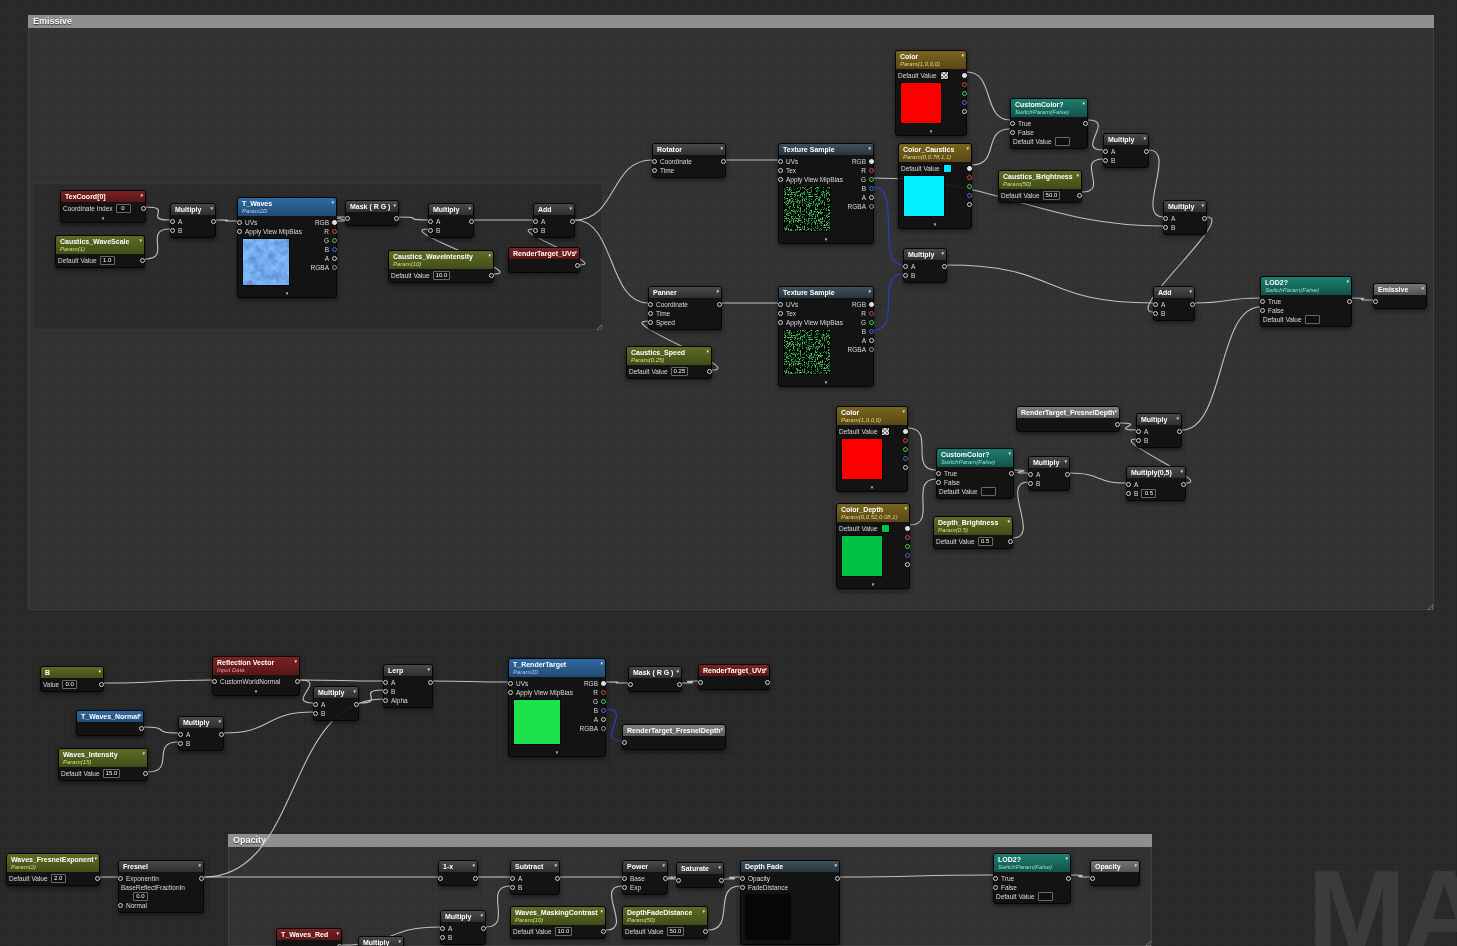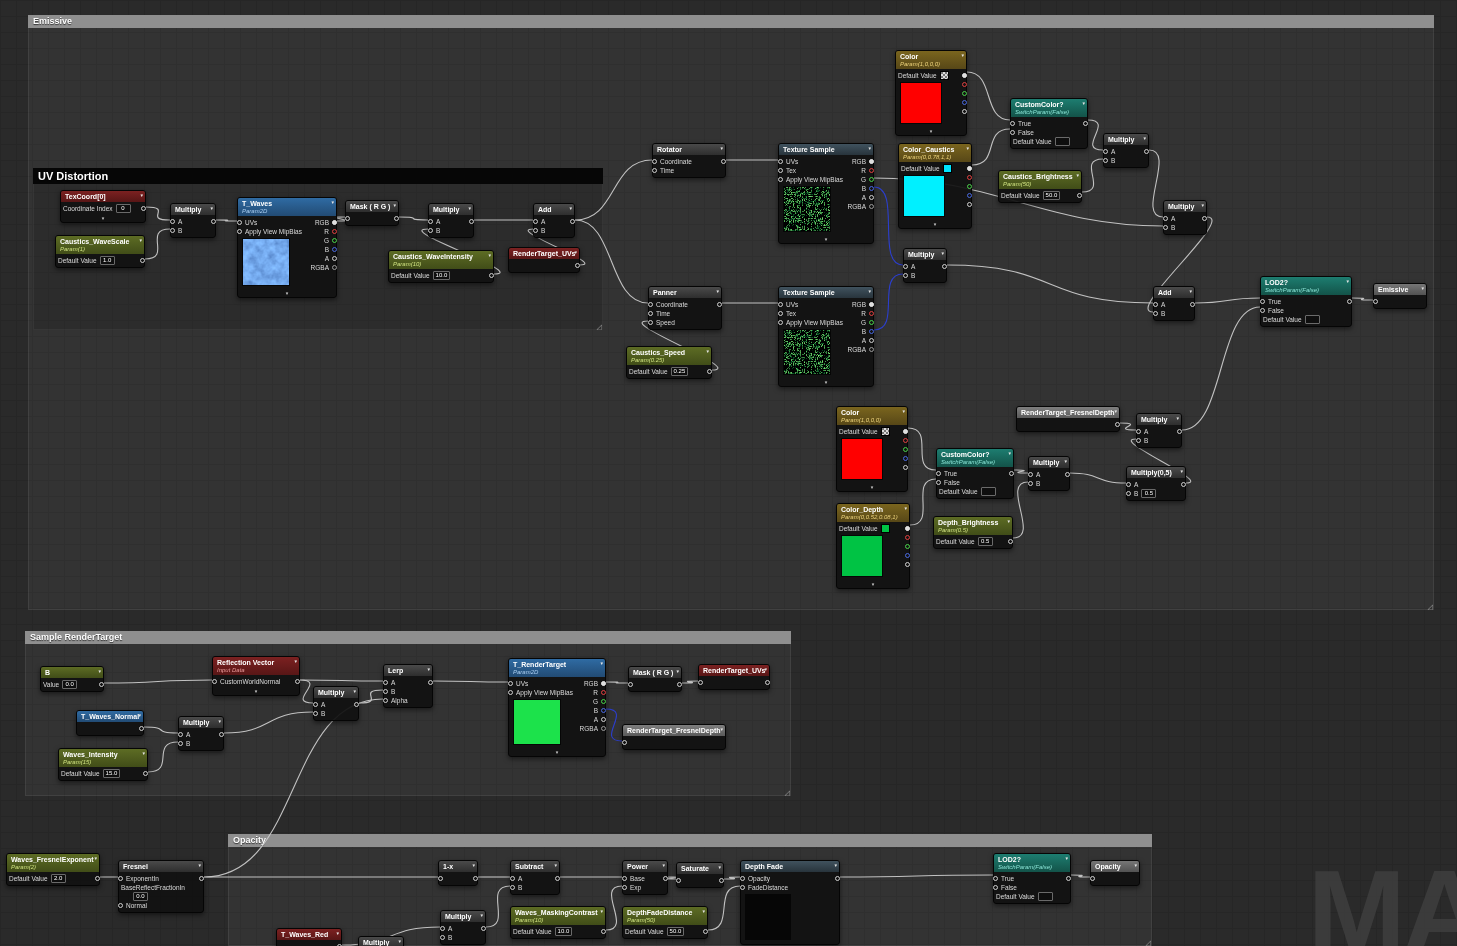--- a/index.html
+++ b/index.html
@@ -78,25 +78,20 @@
     </filter>
   </defs>
 </svg>
 
 <div id="canvas">
     <div class="comment" style="left: 28px; top: 27px; width: 1406px; height: 583px;">
       <div class="comment-header" style="top: -13px; height: 13px; line-height: 13px; font-size: 9px;">Emissive</div>
       <div class="handle">◿</div>
     </div>
     <div class="comment dark" style="left: 33px; top: 183px; width: 570px; height: 147px;">
-      <div class="comment-header dark" style="top: -16px; height: 16px; line-height: 16px; font-size: 11px;">UV Distortion</div>
-      <div class="handle">◿</div>
-    </div>
-    <div class="comment" style="left: 25px; top: 643px; width: 766px; height: 153px;">
-      <div class="comment-header" style="top: -13px; height: 13px; line-height: 13px; font-size: 9px;">Sample RenderTarget</div>
       <div class="handle">◿</div>
     </div>
     <div class="comment" style="left: 228px; top: 846px; width: 924px; height: 100px;">
       <div class="comment-header" style="top: -13px; height: 13px; line-height: 13px; font-size: 9px;">Opacity</div>
       <div class="handle">◿</div>
     </div>
     <svg width="1457" height="946" viewBox="0 0 1457 946" class="wires">
       <path d="M 146 207 C 174 207, 142 220, 170 220" fill="none" stroke="#c9c9c9" stroke-width="1.1" opacity="0.95"></path>
       <path d="M 145 259 C 173 259, 142 229, 170 229" fill="none" stroke="#c9c9c9" stroke-width="1.1" opacity="0.95"></path>
       <path d="M 216 220 C 244 220, 209 221, 237 221" fill="none" stroke="#c9c9c9" stroke-width="1.1" opacity="0.95"></path>

